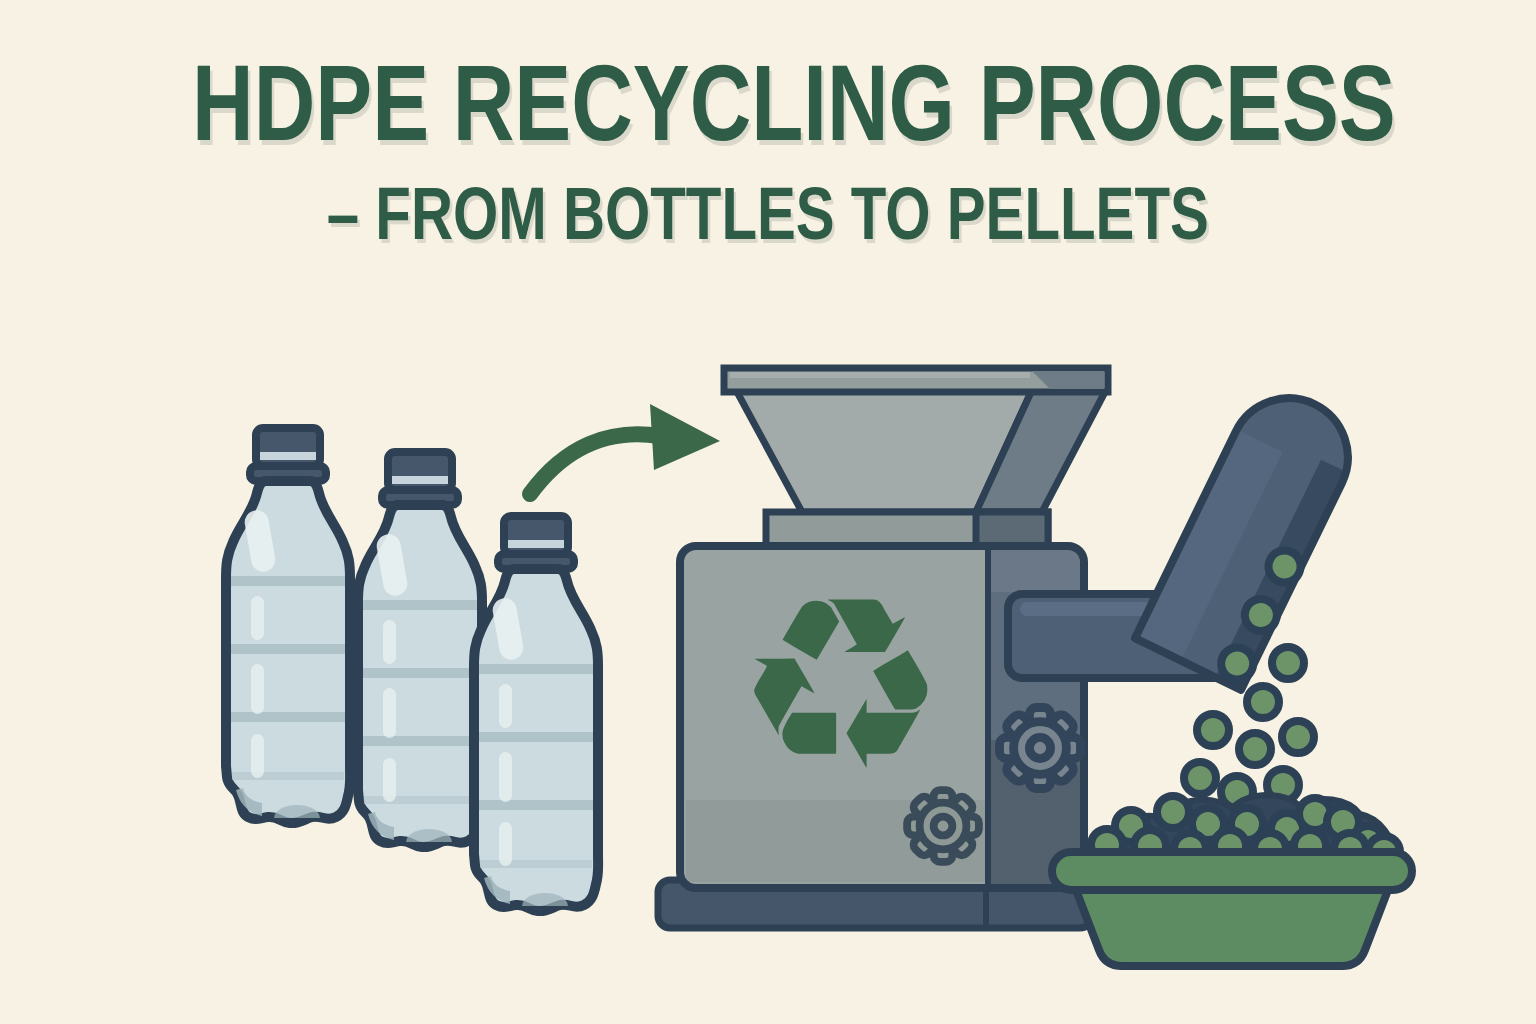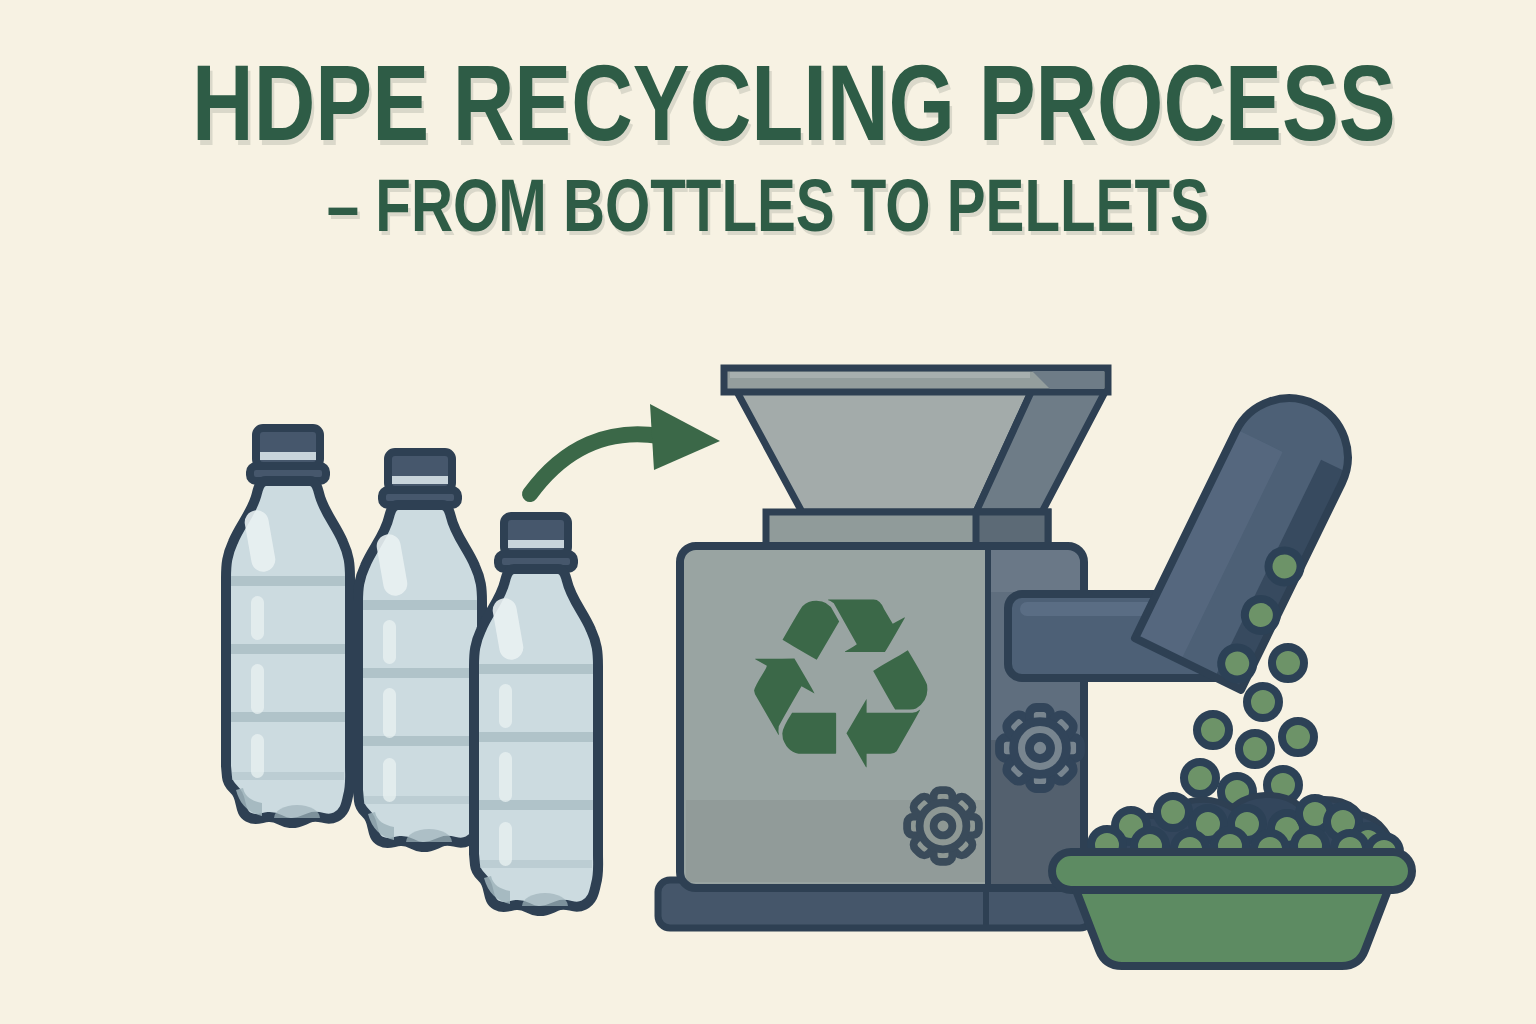--- a/index.html
+++ b/index.html
@@ -20,21 +20,21 @@
   .titles .line{
     display:block;white-space:nowrap;
   }
   .titles .inner{
     display:inline-block;transform:scale(0.82,1.04);transform-origin:50% 50%;
     text-shadow:3px 4px 0 rgba(90,100,90,0.18);
     letter-spacing:0;
   }
   .line1{font-size:104px;line-height:102px;}
   .line2{font-size:104px;line-height:90px;}
-  .subtitle{font-size:71px;line-height:80px;margin-top:12px;}
+  .subtitle{font-size:71px;line-height:80px;margin-top:20px;}
   svg.art{position:absolute;left:0;top:0;width:1536px;height:1024px;}
 </style>
 </head>
 <body>
 
 <div class="canvas">
 
   <div class="titles">
     <span class="line line1"><span class="inner">HDPE RECYCLING PROCESS</span></span>
     <span class="line subtitle"><span class="inner">– FROM BOTTLES TO PELLETS</span></span>

